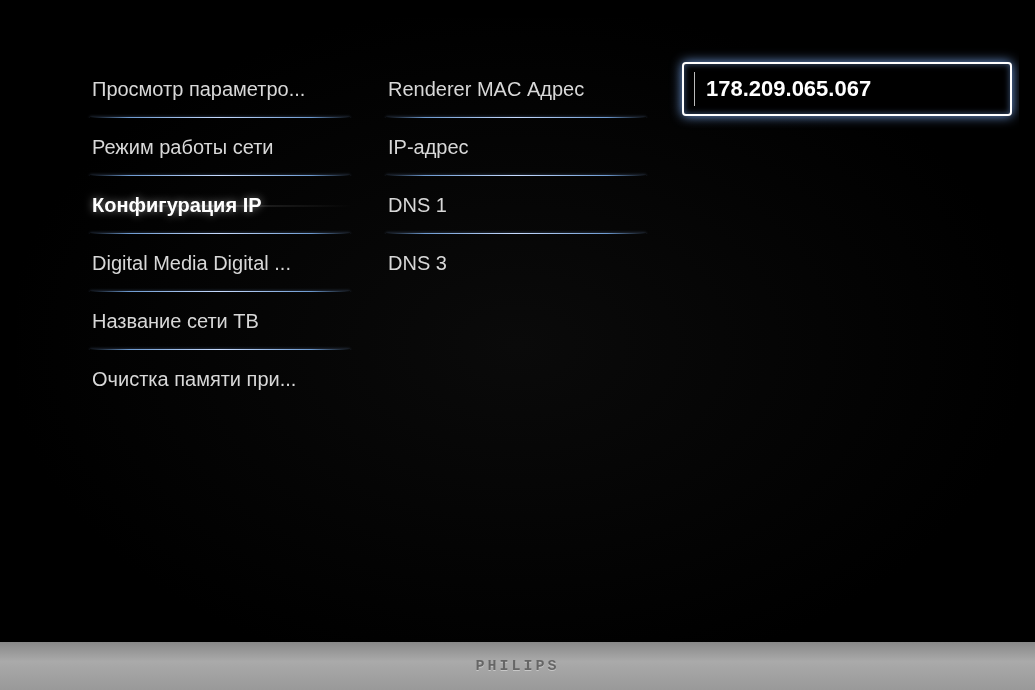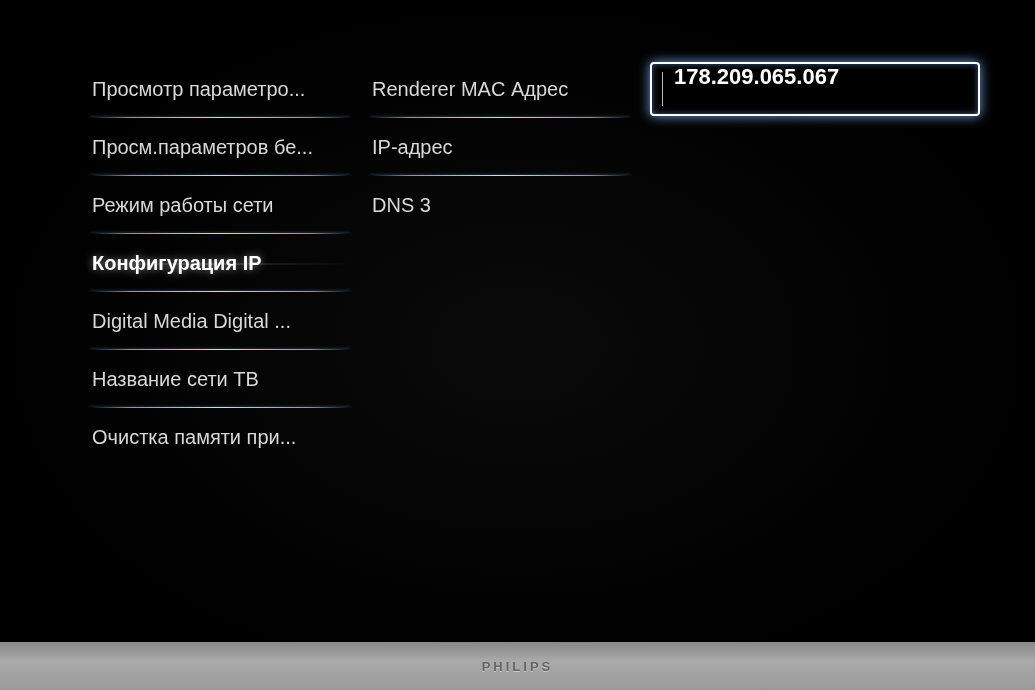--- a/index.html
+++ b/index.html
@@ -17,21 +17,21 @@
     }
     .screen {
       width: 100%;
       height: 100%;
       background: radial-gradient(ellipse at center, #0a0a0a 0%, #000 70%);
       padding: 60px 20px 40px 20px;
       position: relative;
     }
     .menu-container {
       display: flex;
-      gap: 0;
+      gap: 16px;
       height: 560px;
       margin-left: 60px;
     }
     .column {
       display: flex;
       flex-direction: column;
     }
     .col-left {
       width: 280px;
     }
@@ -86,21 +86,21 @@
       right: 8px;
       height: 2px;
       background: linear-gradient(90deg, 
         rgba(255,255,255,0) 0%, 
         rgba(255,255,255,0.15) 50%, 
         rgba(255,255,255,0) 100%);
     }
     .value-box {
       height: 54px;
       display: flex;
-      align-items: flex-start;
+      align-items: center;
       padding: 0 14px;
       color: #fff;
       font-size: 22px;
       font-weight: 600;
       background: #000;
       border: 2px solid #fff;
       border-radius: 4px;
       box-shadow: 
         0 0 12px rgba(130,180,255,0.9),
         inset 0 0 6px rgba(130,180,255,0.5);
@@ -125,24 +125,25 @@
       left: 0;
       right: 0;
       height: 48px;
       background: linear-gradient(180deg, #888 0%, #aaa 40%, #999 100%);
       display: flex;
       align-items: center;
       justify-content: center;
     }
     .brand {
       color: #666;
-      font-size: 13px;
+      font-size: 15px;
       letter-spacing: 3px;
       font-weight: 600;
       text-shadow: 0 1px 0 rgba(255,255,255,0.4);
+      font-family: Liberation Mono, monospace;
     }
     .fade-top {
       position: absolute;
       top: 0;
       left: 0;
       right: 0;
       height: 18px;
       background: #000;
       z-index: 2;
     }
@@ -165,23 +166,20 @@
 <div class="fade-side fade-right"></div>
 
 <div class="screen">
   <div class="menu-container">
 
     <div class="column col-left">
       <div class="menu-item">
           <span>Просмотр параметро...</span>
         </div>
       <div class="menu-item">
-          <span>Просм.параметров бе...</span>
-        </div>
-      <div class="menu-item">
           <span>Режим работы сети</span>
         </div>
       <div class="menu-item selected">
           <span>Конфигурация IP</span>
         </div>
       <div class="menu-item">
           <span>Digital Media Digital ...</span>
         </div>
       <div class="menu-item">
           <span>Название сети ТВ</span>
@@ -190,20 +188,23 @@
           <span>Очистка памяти при...</span>
         </div>
     </div>
 
     <div class="column col-middle">
       <div class="menu-item">
           <span>Renderer MAC Адрес</span>
         </div>
       <div class="menu-item">
           <span>IP-адрес</span>
+        </div>
+      <div class="menu-item">
+          <span>DNS 1</span>
         </div>
       <div class="menu-item last">
           <span>DNS 3</span>
         </div>
     </div>
 
     <div class="column col-right">
       <div class="value-box">
         <span class="value-text">178.209.065.067</span>
       </div>

